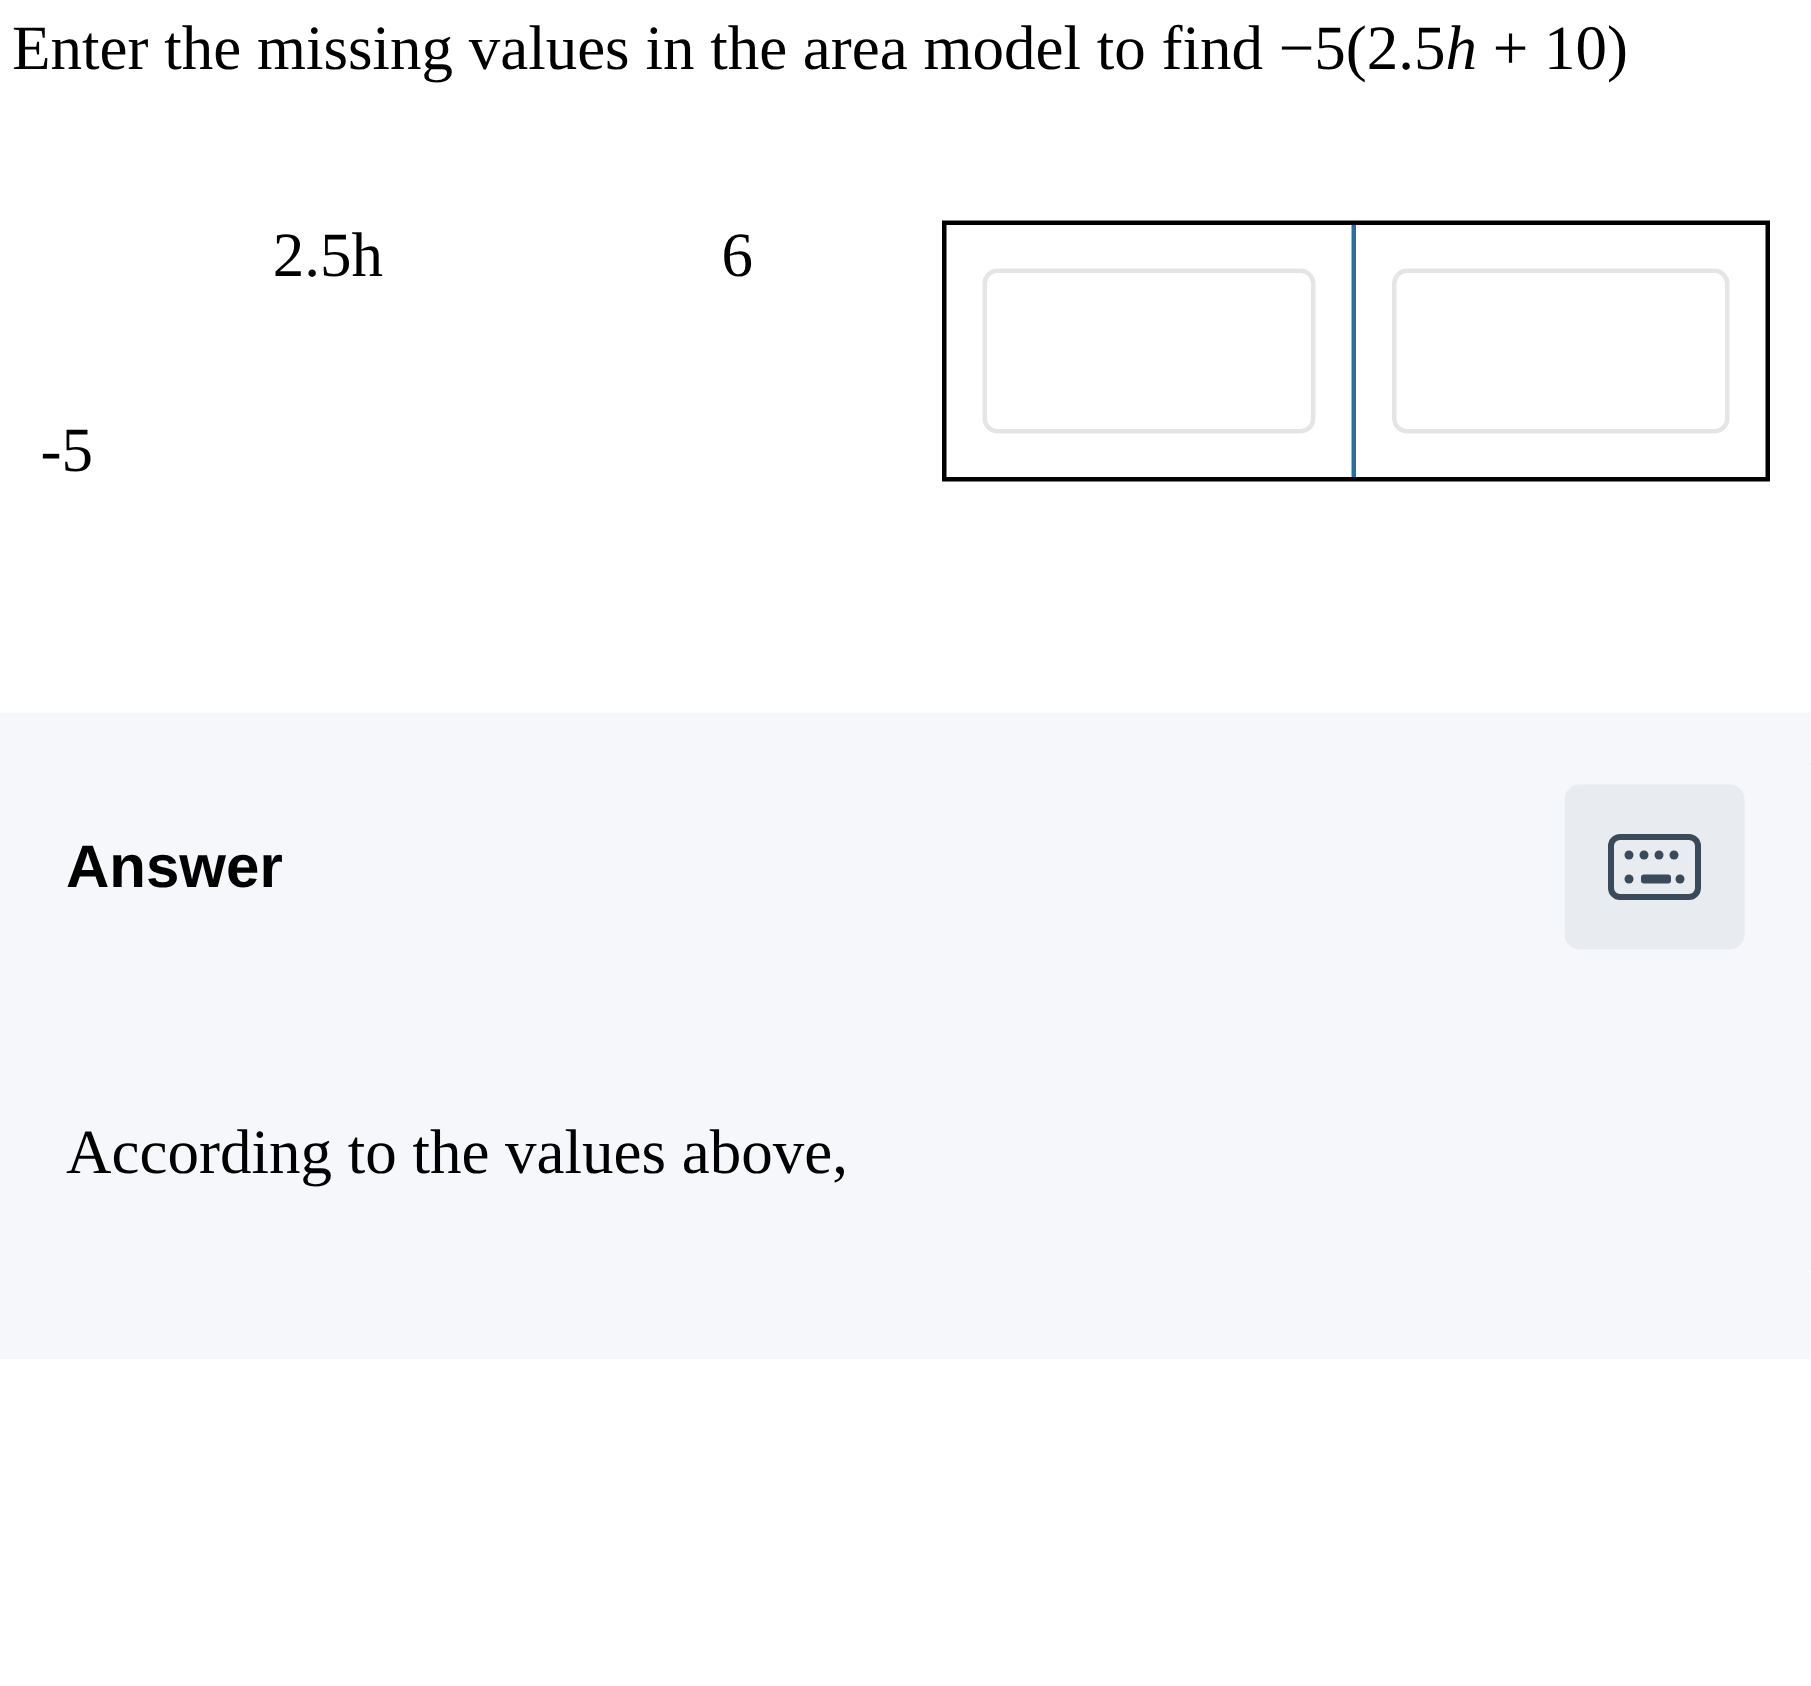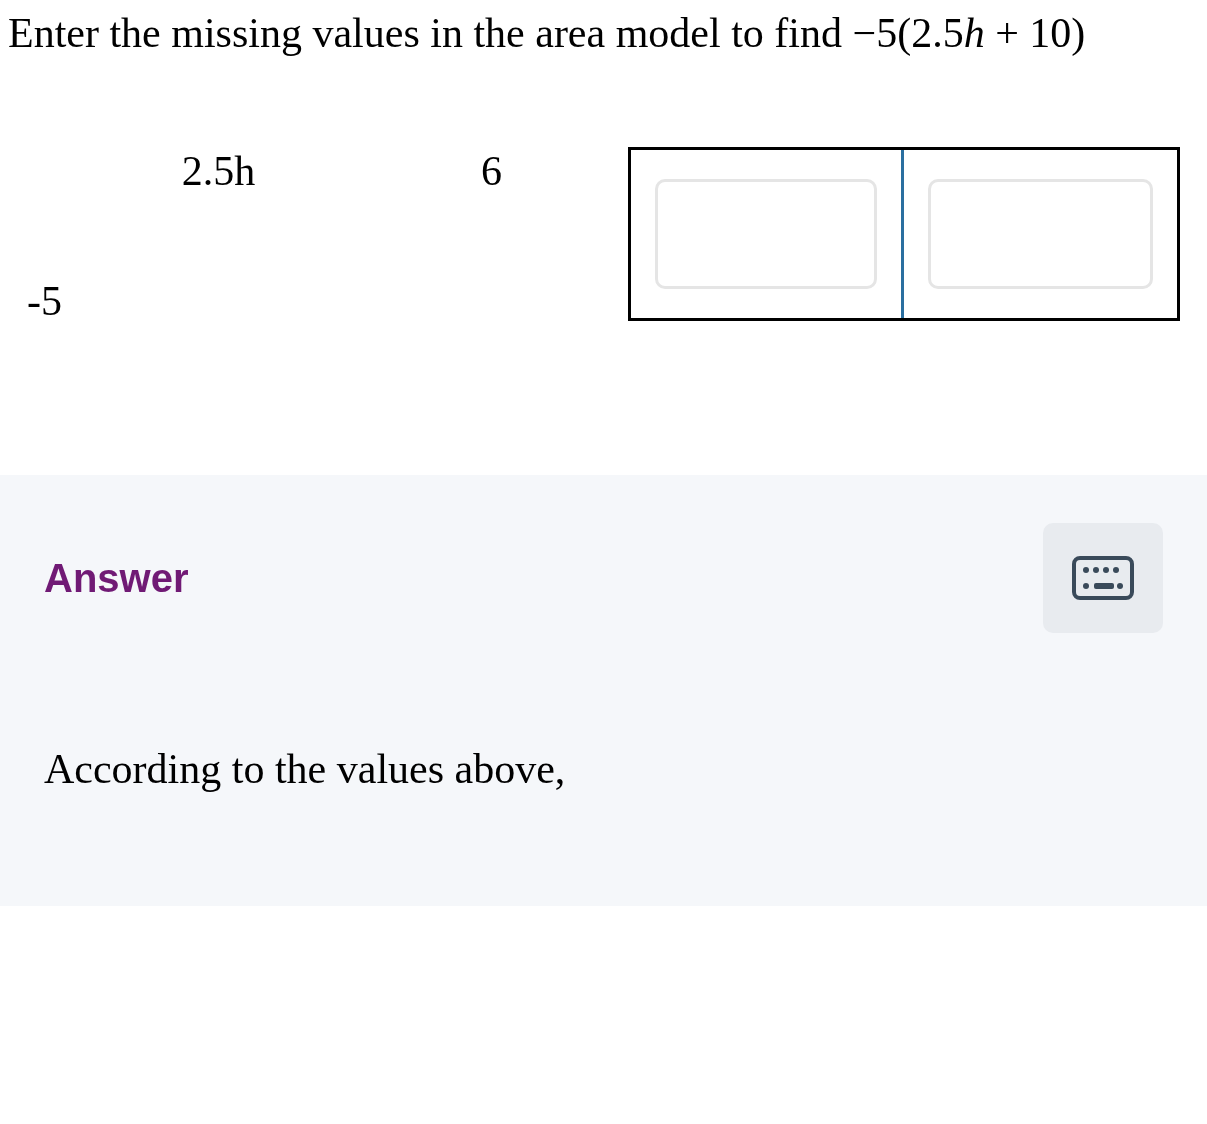--- a/index.html
+++ b/index.html
@@ -86,21 +86,21 @@
     .answer-header {
       display: flex;
       justify-content: space-between;
       align-items: center;
       margin-bottom: 90px;
     }
     .answer-title {
       font-family: -apple-system, BlinkMacSystemFont, 'Segoe UI', sans-serif;
       font-size: 40px;
       font-weight: 700;
-      color: #701a75;
+      color: #000000;
     }
     .keyboard-btn {
       width: 120px;
       height: 110px;
       background: #e8ebef;
       border-radius: 10px;
       display: flex;
       align-items: center;
       justify-content: center;
       cursor: pointer;

